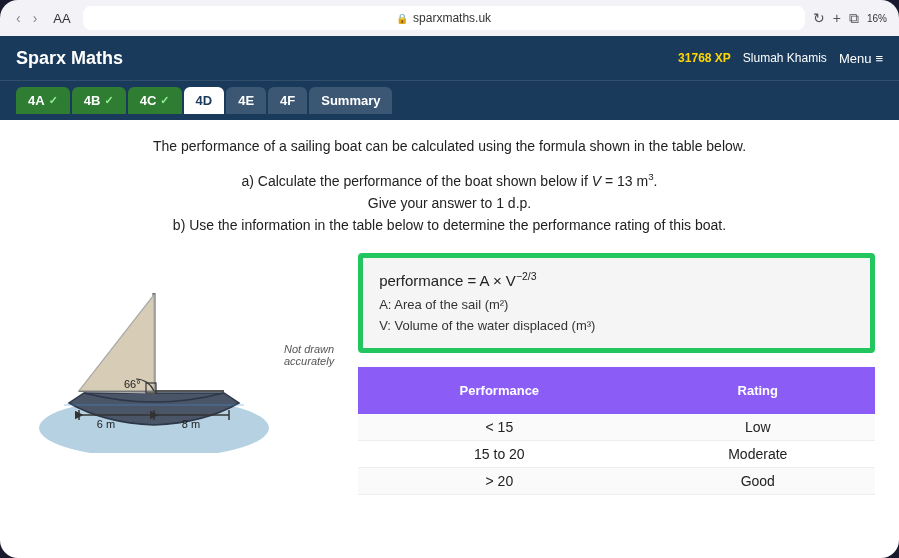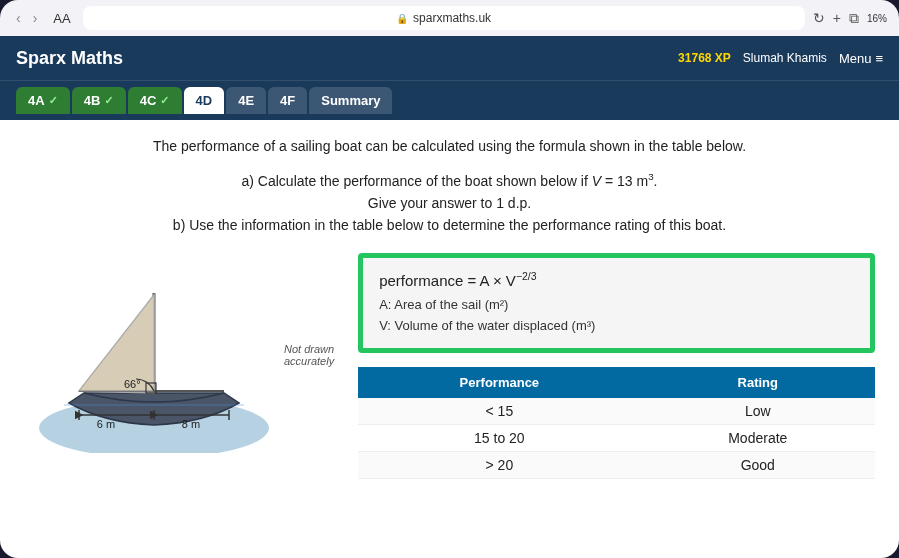--- a/index.html
+++ b/index.html
@@ -236,23 +236,23 @@
     .formula-note {
       font-size: 13px;
       color: #333;
       line-height: 1.6;
     }
     .perf-table {
       border-collapse: collapse;
       width: 100%;
     }
     .perf-table th {
-      background: #0369a1;
-      color: white;
-      padding: 8px 20px;
+      background: #8b5cf6;
+      color: white;
+      padding: 16px 20px;
       font-size: 13px;
       font-weight: 600;
       text-align: center;
     }
     .perf-table td {
       padding: 5px 20px;
       font-size: 14px;
       text-align: center;
       border-bottom: 1px solid #eee;
       color: #222;

